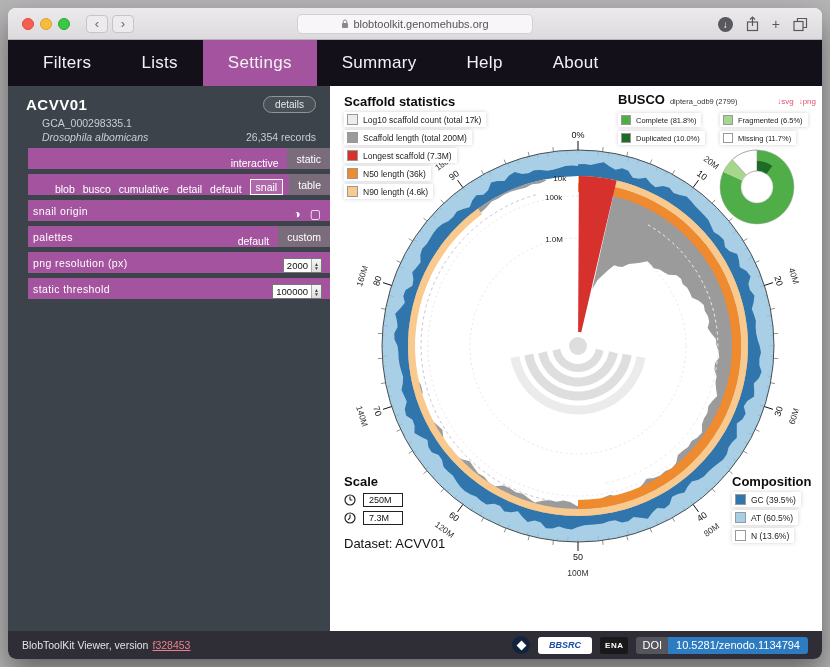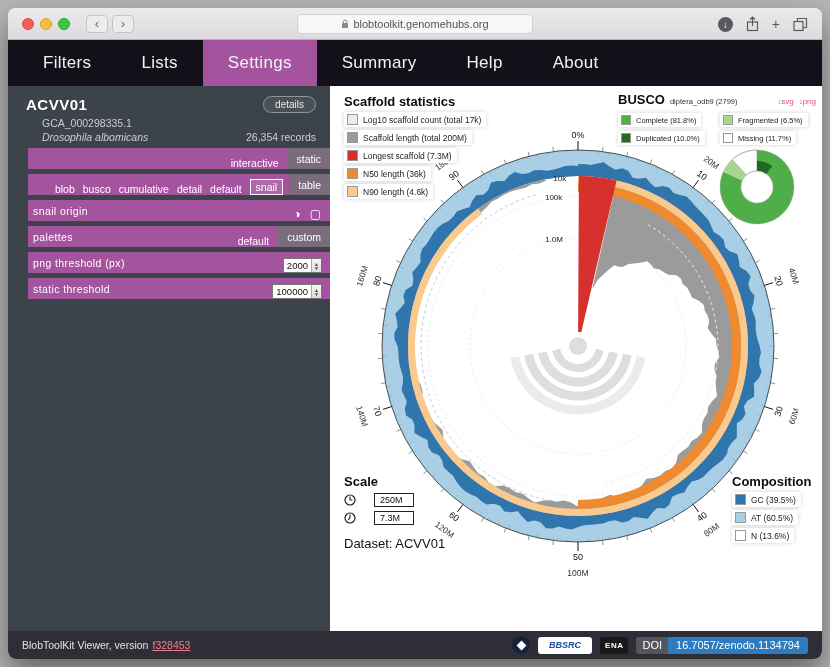--- a/index.html
+++ b/index.html
@@ -64,21 +64,21 @@
   .leg-txt{font-size:8.5px;color:#222;white-space:nowrap}
   .block-busco{position:absolute;right:6px;top:6px;width:198px}
   .busco-head{display:flex;align-items:baseline;gap:5px}
   .busco-sub{font-size:7.5px;color:#333}
   .dl-links{margin-left:auto;display:flex;gap:5px}
   .dl{font-size:8px;color:#e0506e;cursor:pointer;white-space:nowrap}
   .busco-grid{display:grid;grid-template-columns:1fr 1fr;gap:1px 6px;margin-top:3px}
   .busco-grid .leg-txt{font-size:7.5px}
   .busco-grid .sw{width:10px;height:10px}
   .block-scale{position:absolute;left:14px;top:388px}
-  .scale-row{display:flex;align-items:center;gap:18px;margin-top:4px}
+  .scale-row{display:flex;align-items:center;gap:7px;margin-top:4px}
   .scale-box{border:1.5px solid #222;background:#fff;font-size:9px;color:#111;padding:1px 5px;min-width:40px}
   .dataset-label{position:absolute;left:14px;top:450px;font-size:13px;color:#111}
   .block-comp{position:absolute;left:402px;top:388px}
   
   .footer{height:28px;background:#2f2e37;display:flex;align-items:center;padding:0 14px;flex:none}
   .f-text{font-size:10.5px;color:#e2e2e6}
   .f-link{font-size:10.5px;color:#ee7f8d;margin-left:4px;text-decoration:underline;cursor:pointer}
   .f-right{margin-left:auto;display:flex;align-items:center;gap:8px}
   .logo-sanger{width:18px;height:18px;border-radius:50%;background:#14233d;display:flex;align-items:center;justify-content:center;cursor:pointer}
   .logo-sanger .diamond{width:7px;height:7px;background:#fff;transform:rotate(45deg)}
@@ -176,21 +176,21 @@
 
       <div class="bar">
         <span class="lbl">palettes</span>
         <div class="right">
             <span class="opt">default</span>
             <span class="chip">custom</span>
           </div>
       </div>
 
       <div class="bar">
-        <span class="lbl">png threshold (px)</span>
+        <span class="lbl">png resolution (px)</span>
         <div class="right">
           <span class="num-input">
             <span class="val">2000</span>
             <span class="spin">
                 <span>▲</span>
                 <span>▼</span>
               </span>
           </span>
         </div>
       </div>
@@ -526,17 +526,17 @@
     <span class="f-text">BlobToolKit Viewer, version</span>
     <a class="f-link">f328453</a>
     <div class="f-right">
       <span class="logo-sanger">
           <span class="diamond"></span>
         </span>
       <span class="logo-bbsrc">BBSRC</span>
       <span class="logo-ena">ENA</span>
       <span class="doi">
         <span class="doi-l">DOI</span>
-        <span class="doi-r">16.7057/zenodo.1134794</span>
+        <span class="doi-r">10.5281/zenodo.1134794</span>
       </span>
     </div>
   </div>
 </div>
 
 </body></html>

